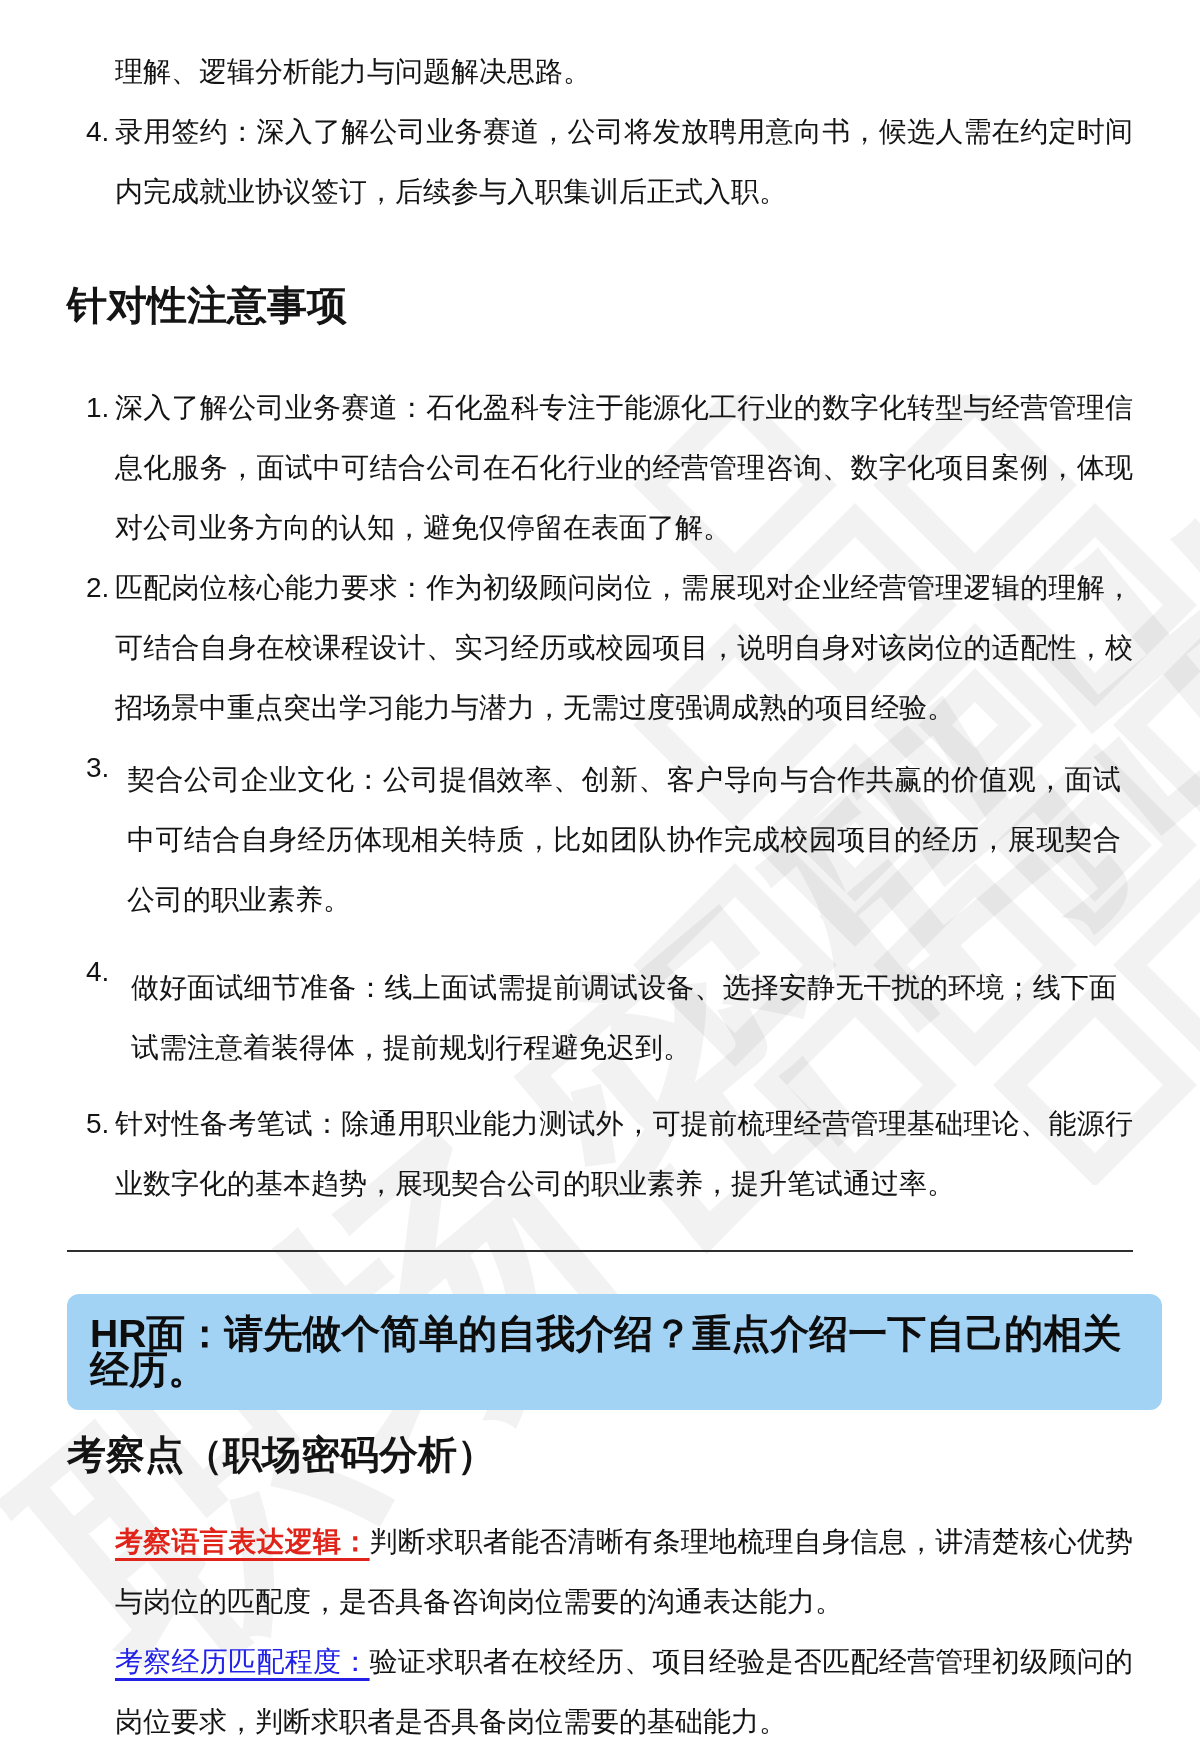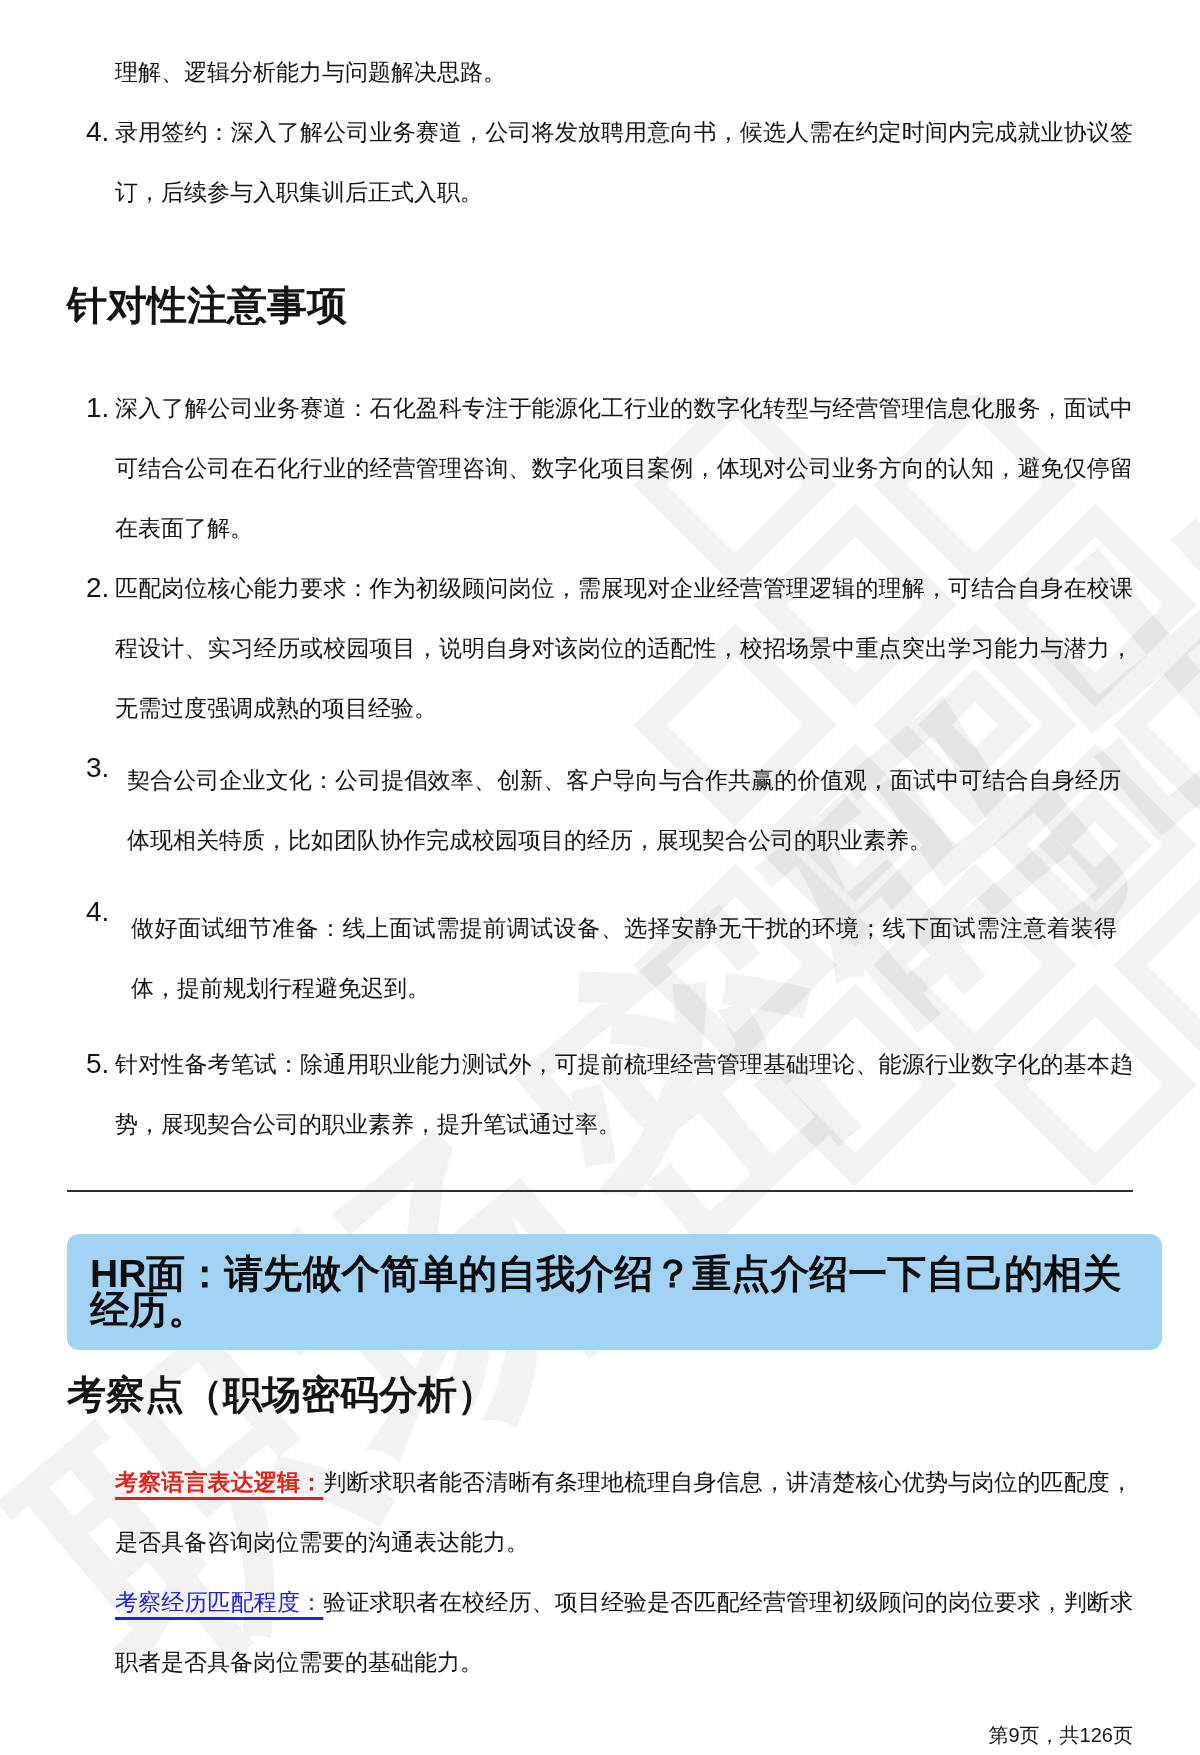--- a/index.html
+++ b/index.html
@@ -22,21 +22,21 @@
   .wm-text{
     position:absolute;left:-50px;top:1445px;
     font-size:300px;font-weight:700;letter-spacing:26px;white-space:nowrap;
     color:rgba(0,0,0,0.05);
     transform:rotate(-40deg);transform-origin:0 0;
   }
   .wm-lattice{position:absolute;left:565px;top:395px;}
 
   
   .content{position:relative;z-index:1;padding:0 67px;}
-  .body-text{font-size:23px;line-height:60px;text-align:justify;}
+  .body-text{font-size:28px;line-height:60px;text-align:justify;}
   .carry{margin:42px 0 0 48px;text-align:left;}
 
   .oitem{display:flex;}
   .num{flex:0 0 48px;box-sizing:border-box;padding-left:19px;font-size:28px;line-height:60px;}
   .itext{flex:1;}
   .lbl{font-weight:400;}
 
   .h-notes{margin:62px 0 0 0;font-size:40px;line-height:42px;font-weight:700;}
   .notes-list{margin-top:52px;}
 

